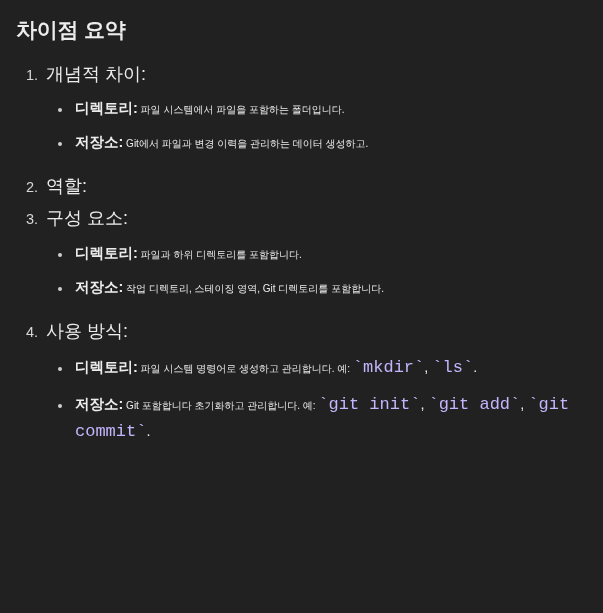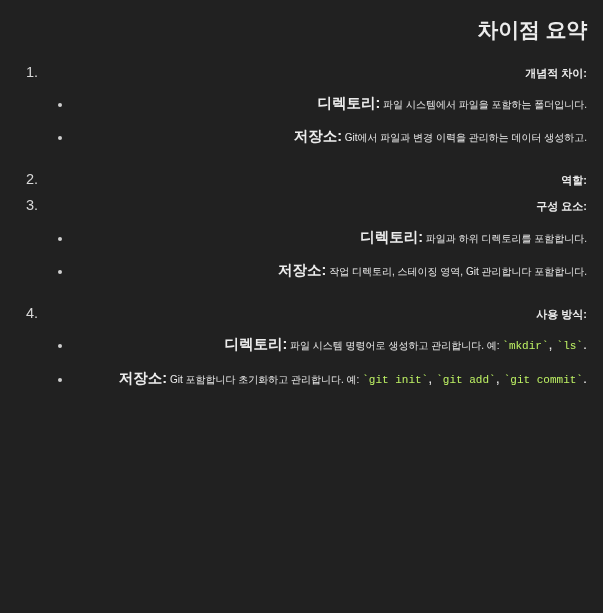--- a/index.html
+++ b/index.html
@@ -12,21 +12,20 @@
     background: #212121;
     color: #ececec;
     font-family: "Liberation Sans", sans-serif;
     font-size: 14.5px;
     line-height: 1.55;
     overflow: hidden;
   }
   .page {
     padding: 10px 16px 0 16px;
     box-sizing: border-box;
-    text-align: right;
   }
   h1.title {
     font-size: 21px;
     font-weight: bold;
     margin: 4px 0 14px 0;
     letter-spacing: -0.2px;
     color: #ececec;
   }
   ol.sections {
     margin: 0;
@@ -35,44 +34,44 @@
   }
   ol.sections > li {
     margin-bottom: 4px;
     padding-left: 4px;
   }
   ol.sections > li::marker {
     color: #d8d8d8;
     font-size: 14.5px;
   }
   .section-title {
-    font-weight: bold;
-    font-size: 11px;
+    font-weight: normal;
+    font-size: 18px;
   }
   ul.points {
     margin: 9px 0 20px 0;
     padding-left: 26px;
     list-style-type: disc;
   }
   ul.points > li {
     margin-bottom: 11px;
     padding-left: 3px;
   }
   ul.points > li::marker {
     color: #cfcfcf;
     font-size: 12px;
   }
   .term {
     font-weight: bold;
   }
   code {
     font-family: "Liberation Mono", monospace;
-    font-size: 11px;
+    font-size: 17px;
     background: transparent;
-    color: #bef264;
+    color: #c4b5fd;
     letter-spacing: 0;
   }
   .point-text {
     font-size: 10px;
   }
 </style>
 </head>
 <body>
 
 <div class="page">
@@ -97,21 +96,21 @@
       <span class="section-title">역할:</span>
     </li>
 
     <li>
       <span class="section-title">구성 요소:</span>
       <ul class="points">
         <li>
           <span class="term">디렉토리:</span><span class="point-text"> 파일과 하위 디렉토리를 포함합니다.</span>
         </li>
         <li>
-          <span class="term">저장소:</span><span class="point-text"> 작업 디렉토리, 스테이징 영역, Git 관리합니다 포함합니다.</span>
+          <span class="term">저장소:</span><span class="point-text"> 작업 디렉토리, 스테이징 영역, Git 디렉토리를 포함합니다.</span>
         </li>
       </ul>
     </li>
 
     <li>
       <span class="section-title">사용 방식:</span>
       <ul class="points">
         <li>
           <span class="term">디렉토리:</span><span class="point-text"> 파일 시스템 명령어로 생성하고 관리합니다. 예: </span><code>`mkdir`</code><span>, </span><code>`ls`</code><span>.</span>
         </li>

